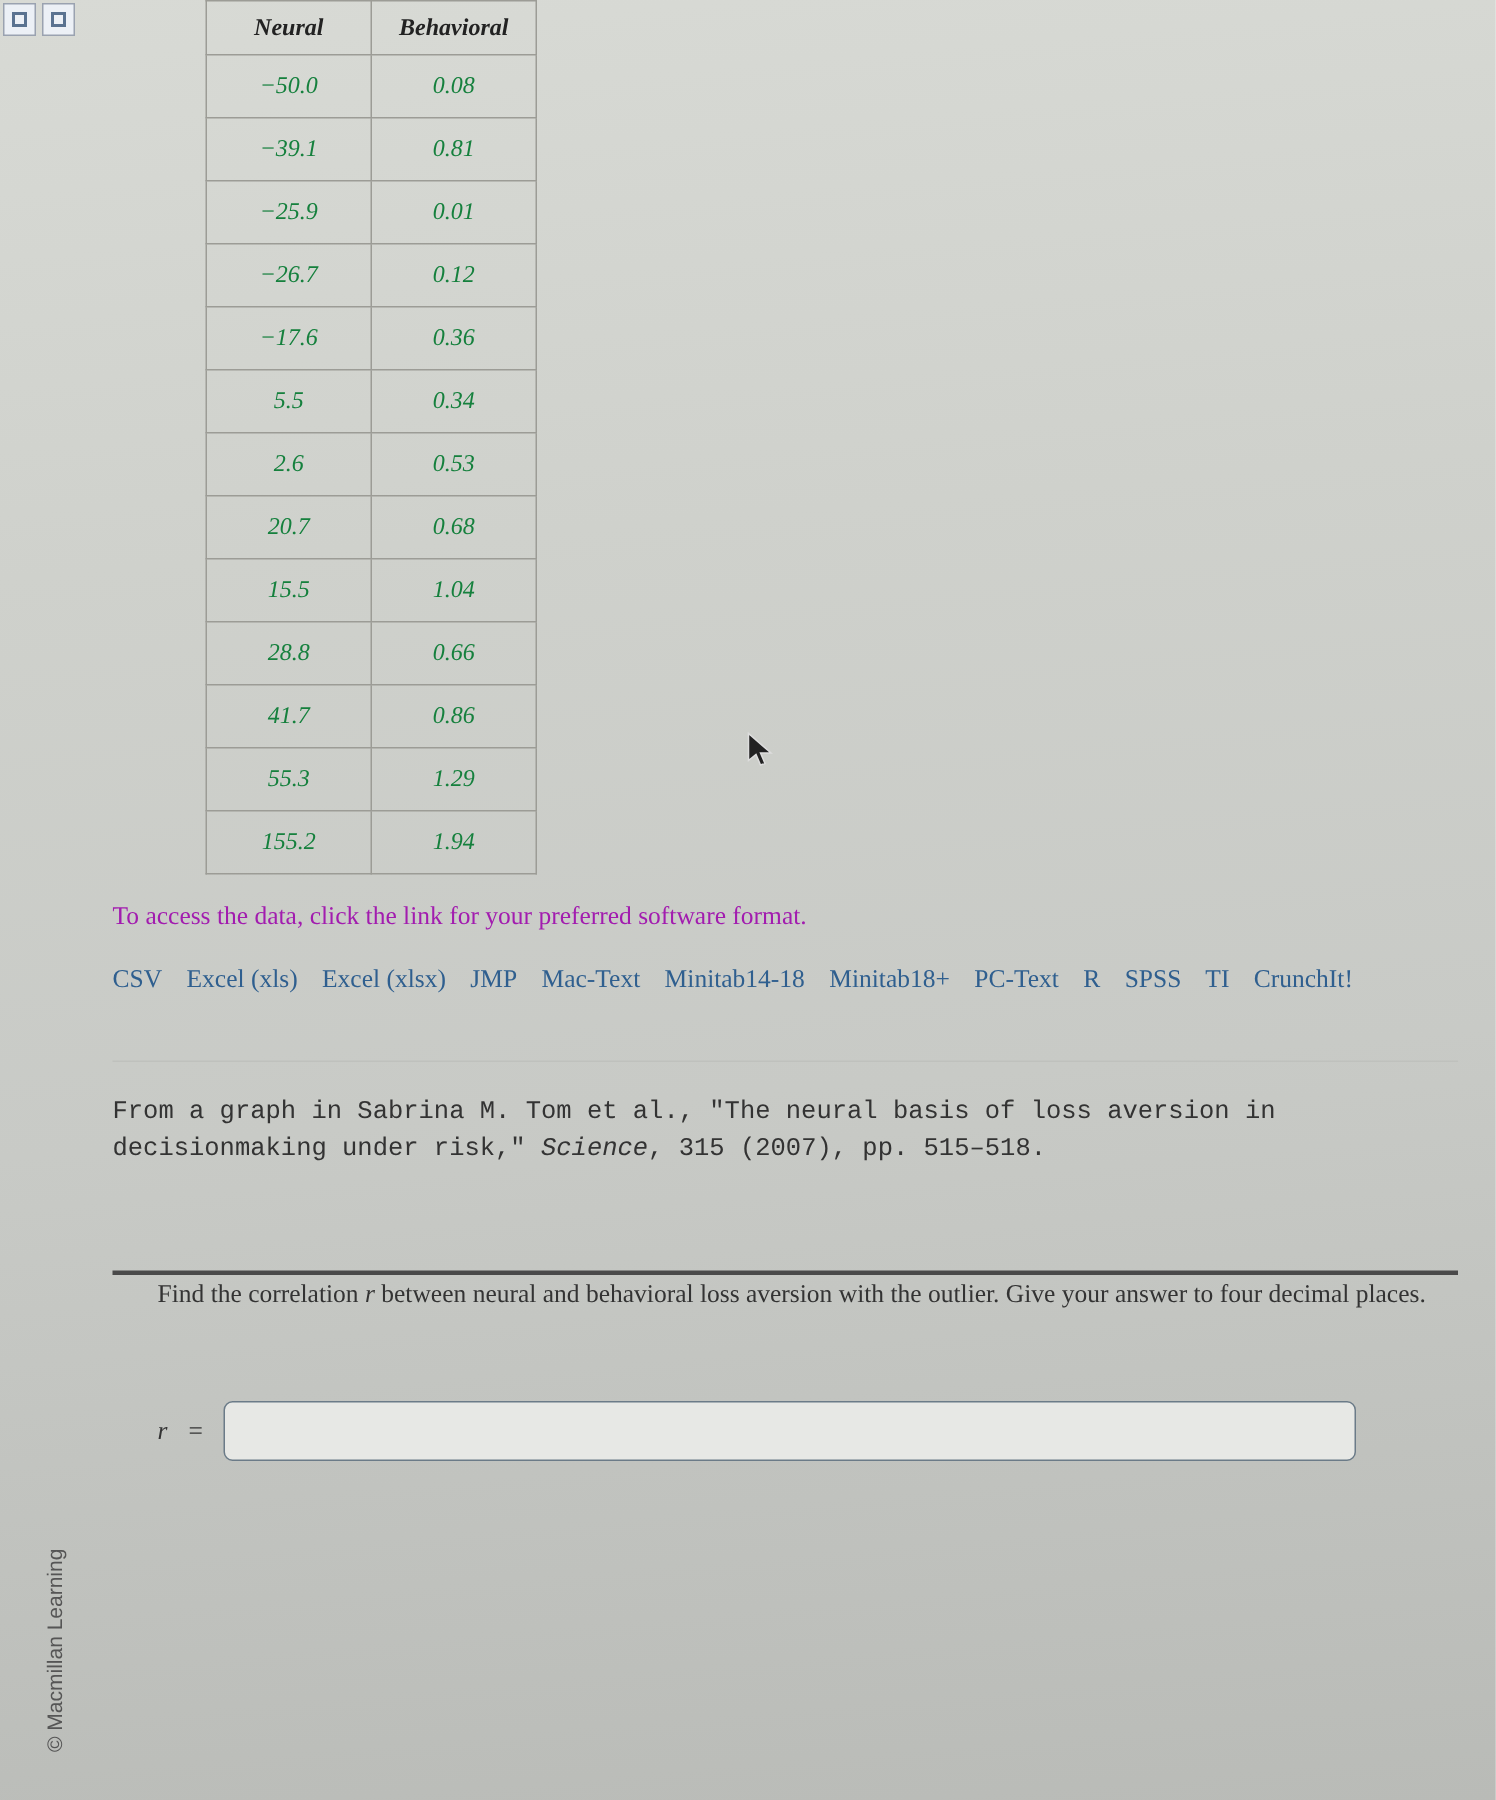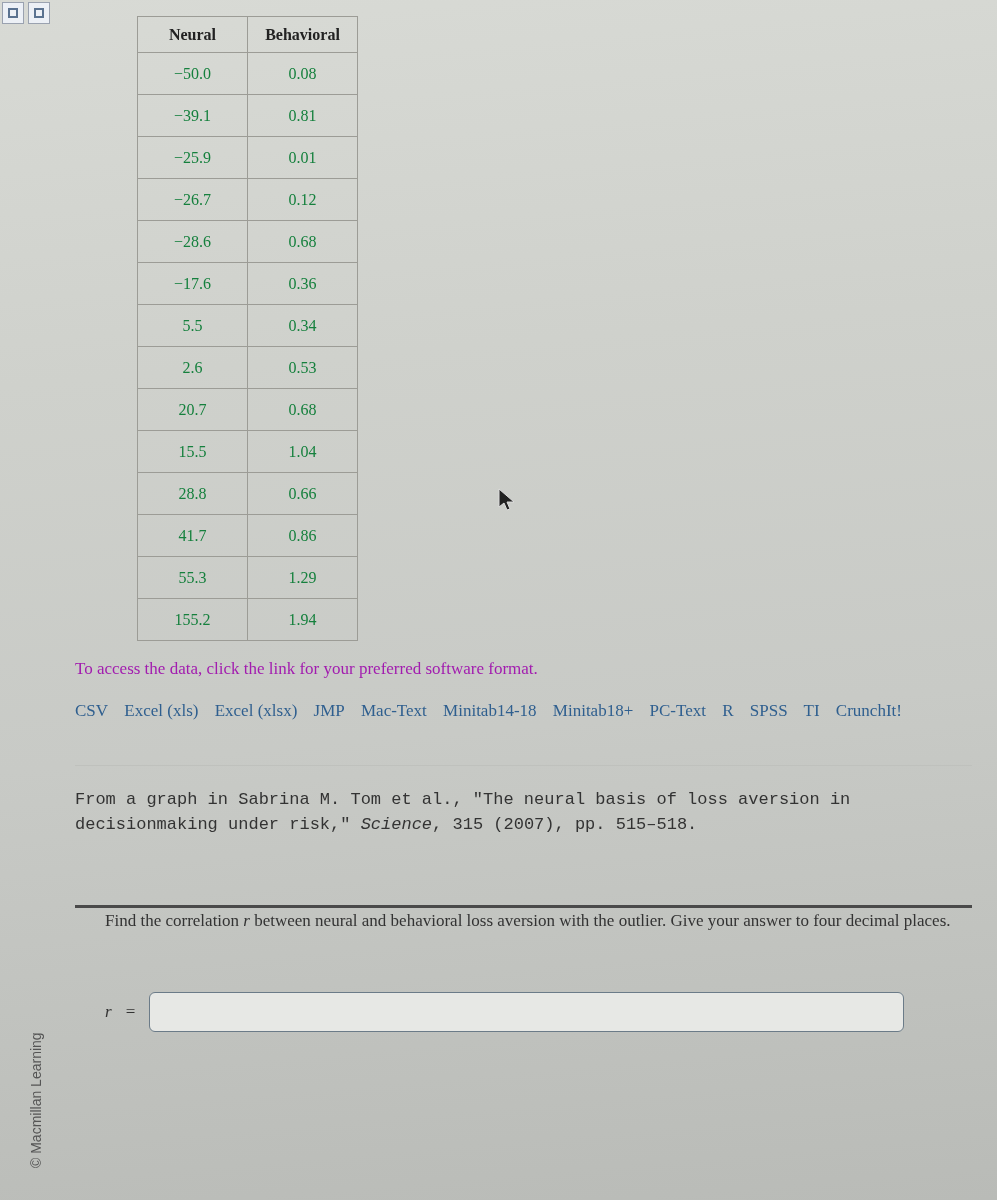--- a/index.html
+++ b/index.html
@@ -38,21 +38,22 @@
   }
   .content {
     position: absolute;
     top: 0;
     left: 75px;
     right: 25px;
   }
   table.data {
     border-collapse: collapse;
     margin-left: 62px;
-    margin-top: 16px;
+    margin-top: 0;
+    font-style: italic;
   }
   table.data th, table.data td {
     border: 1px solid #9c9c96;
     text-align: center;
     font-size: 16px;
     color: #15803d;
     width: 110px;
     height: 42px;
     vertical-align: middle;
     font-weight: normal;
@@ -178,24 +179,20 @@
           <td>−39.1</td>
           <td>0.81</td>
         </tr>
       <tr>
           <td>−25.9</td>
           <td>0.01</td>
         </tr>
       <tr>
           <td>−26.7</td>
           <td>0.12</td>
-        </tr>
-      <tr>
-          <td>−28.6</td>
-          <td>0.68</td>
         </tr>
       <tr>
           <td>−17.6</td>
           <td>0.36</td>
         </tr>
       <tr>
           <td>5.5</td>
           <td>0.34</td>
         </tr>
       <tr>

